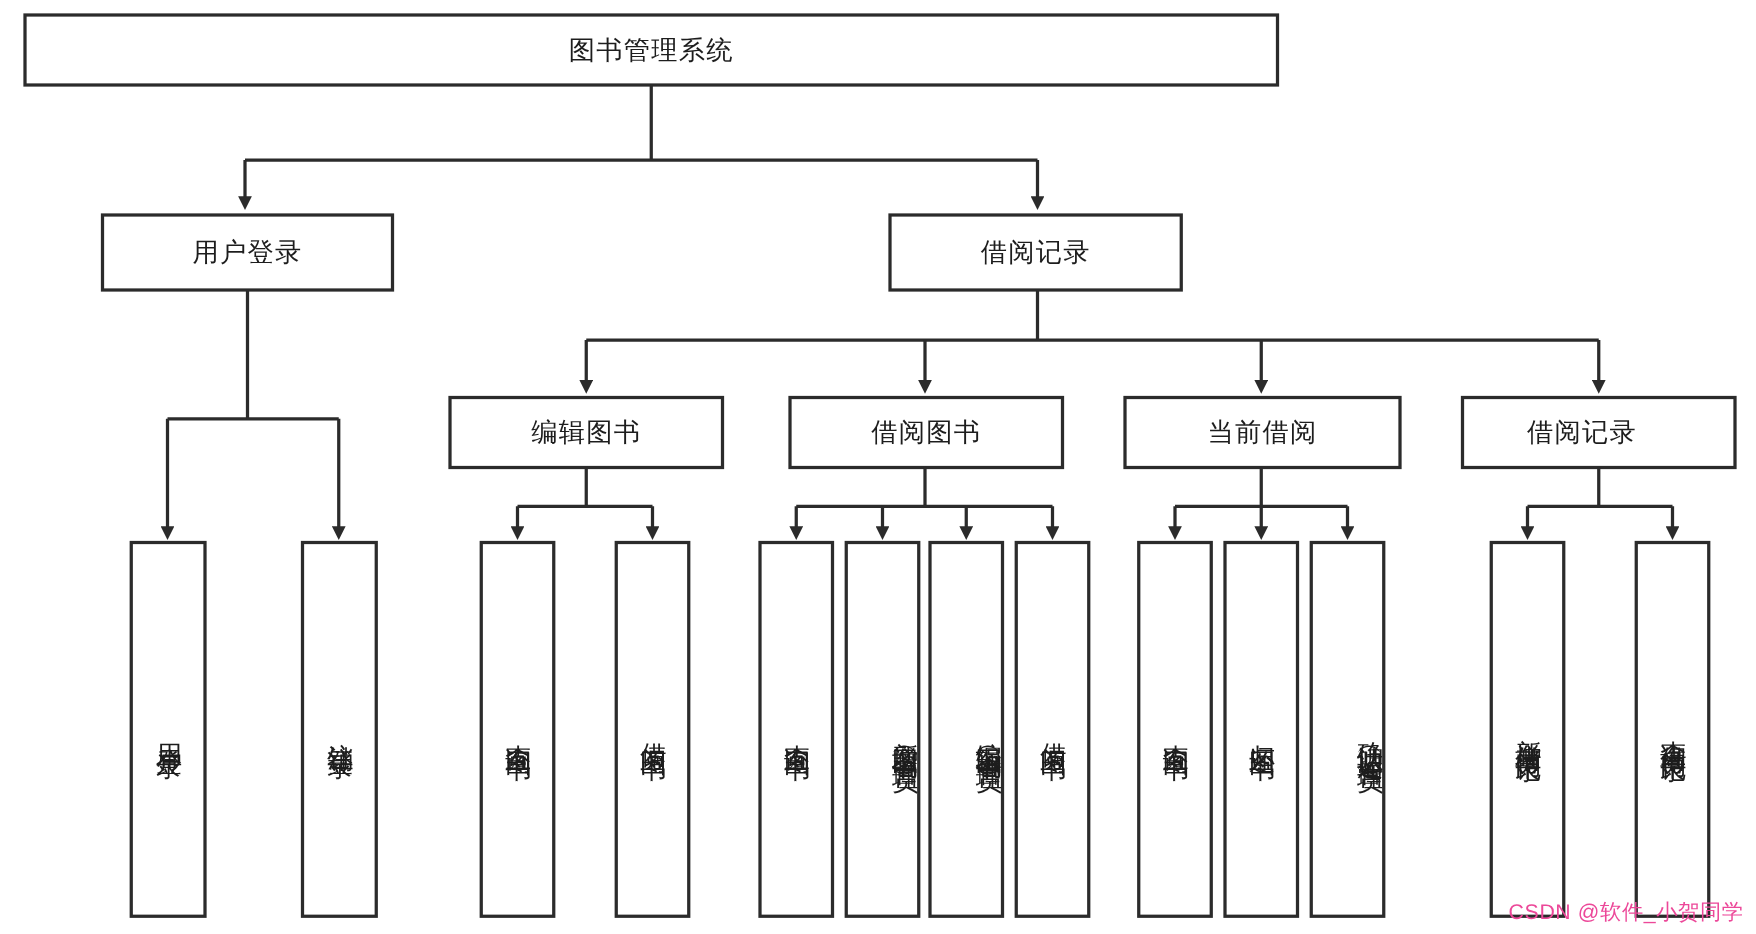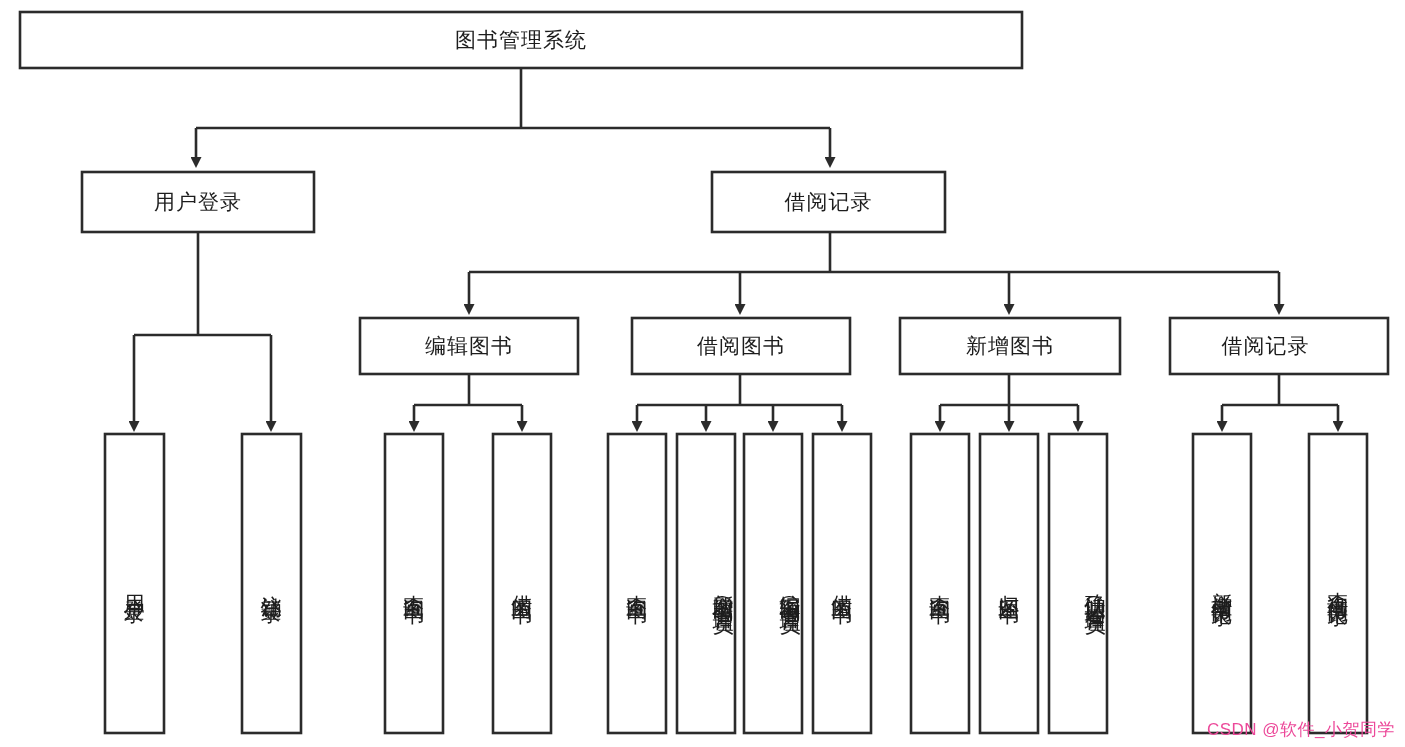--- a/index.html
+++ b/index.html
@@ -170,21 +170,21 @@
     <rect class="leaf-box" x="1309" y="434" width="58" height="299"></rect>
   </svg>
 
   <div class="node-label" style="left:20px; top:12px; width:1002px; height:56px;">图书管理系统</div>
 
   <div class="node-label" style="left:82px; top:172px; width:232px; height:60px;">用户登录</div>
   <div class="node-label" style="left:712px; top:172px; width:233px; height:60px;">借阅记录</div>
 
   <div class="node-label" style="left:360px; top:318px; width:218px; height:56px;">编辑图书</div>
   <div class="node-label" style="left:632px; top:318px; width:218px; height:56px;">借阅图书</div>
-  <div class="node-label" style="left:900px; top:318px; width:220px; height:56px;">新增图书</div>
+  <div class="node-label" style="left:900px; top:318px; width:220px; height:56px;">当前借阅</div>
   <div class="node-label" style="left:1170px; top:318px; width:191px; height:56px;">借阅记录</div>
 
   <div class="leaf-label" style="left:105px; top:434px; width:59px; height:299px;">用户登录</div>
   <div class="leaf-label" style="left:242px; top:434px; width:59px; height:299px;">注销登录</div>
 
   <div class="leaf-label" style="left:385px; top:434px; width:58px; height:299px;">查询图书</div>
   <div class="leaf-label" style="left:493px; top:434px; width:58px; height:299px;">借阅图书</div>
 
   <div class="leaf-label" style="left:608px; top:434px; width:58px; height:299px;">查询图书</div>
   <div class="leaf-label" style="left:677px; top:434px; width:58px; height:299px; align-items:flex-start; padding-top:14px; box-sizing:border-box;">新增图书（管理员）</div>

